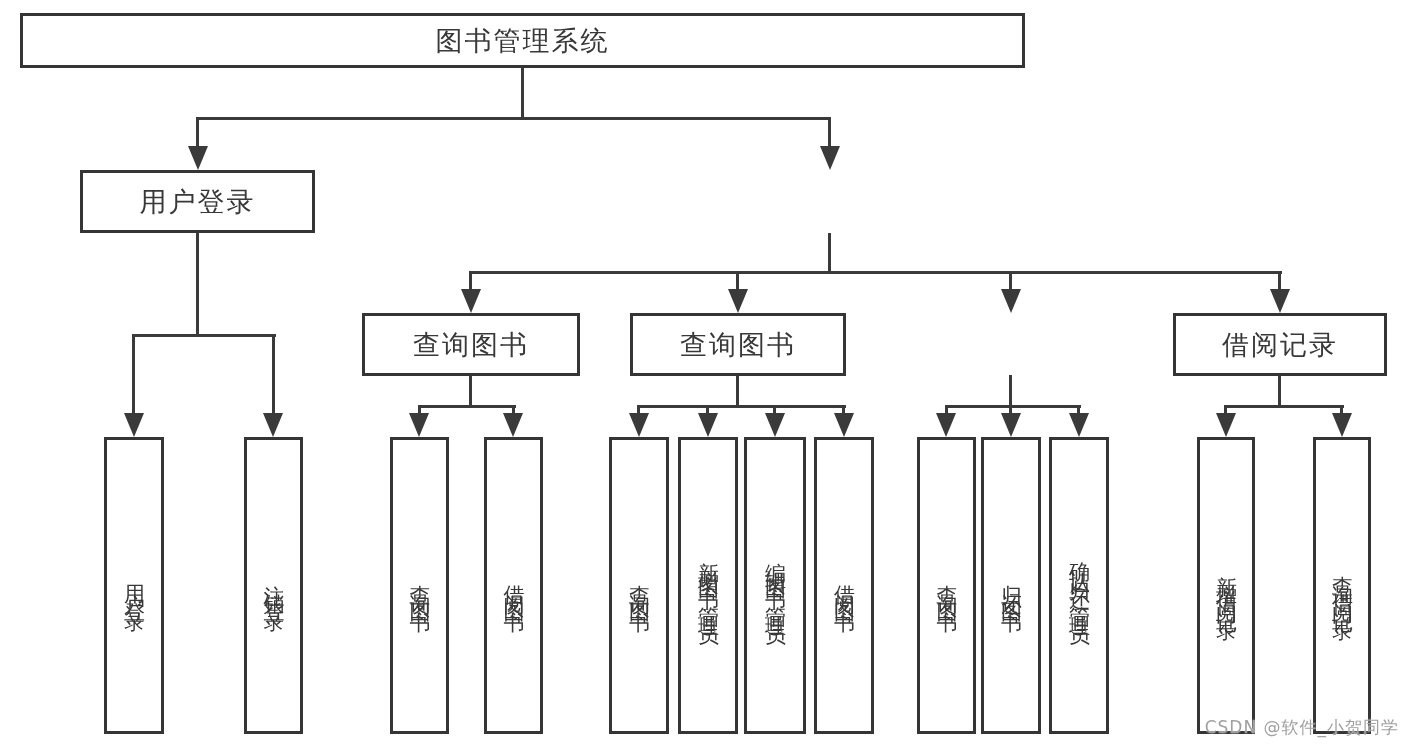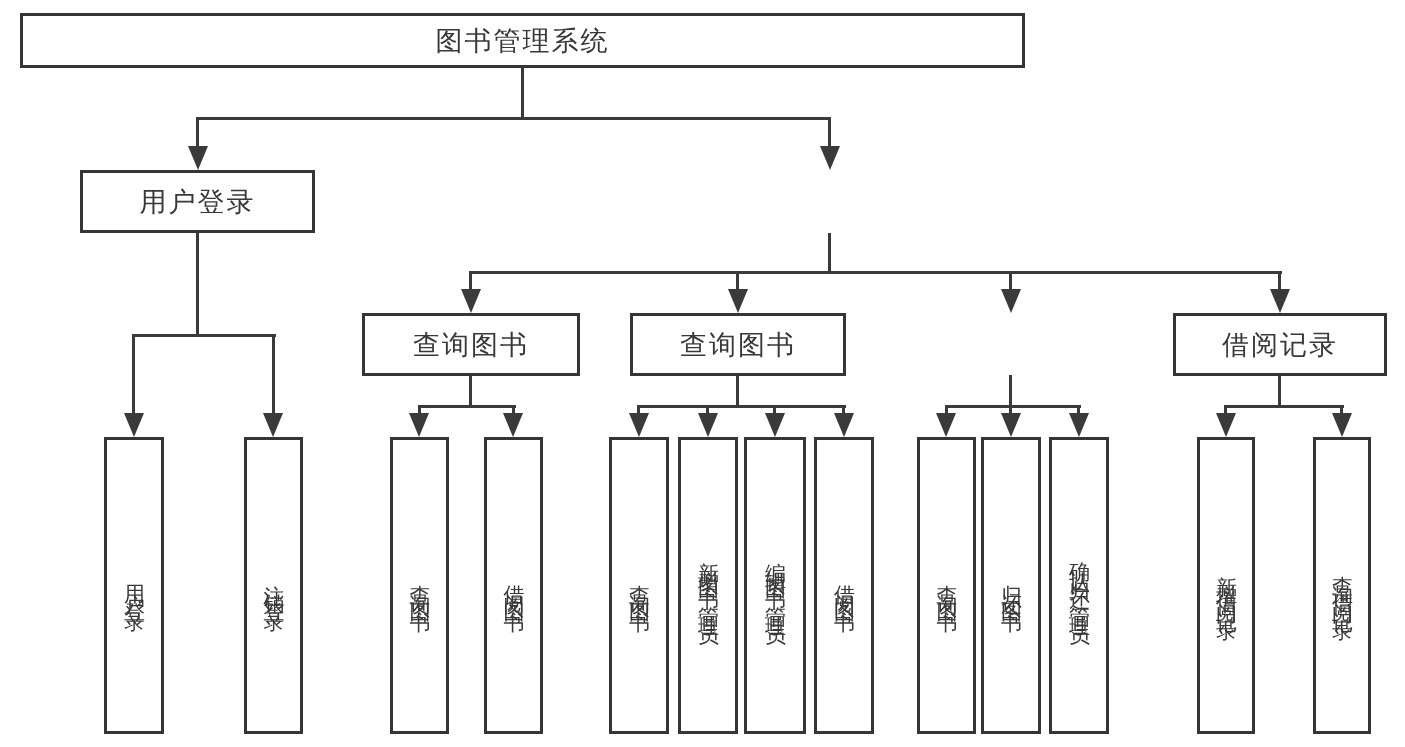--- a/index.html
+++ b/index.html
@@ -191,14 +191,15 @@
   <div class="cline" style="left:1077px; top:405px; width:3px; height:12px;"></div>
   <div class="tri" style="left:1069px; top:413px;"></div>
 
   <div class="cline" style="left:1278px; top:376px; width:3px; height:32px;"></div>
   <div class="cline" style="left:1224px; top:405px; width:120px; height:3px;"></div>
   <div class="cline" style="left:1224px; top:405px; width:3px; height:12px;"></div>
   <div class="tri" style="left:1216px; top:413px;"></div>
   <div class="cline" style="left:1340px; top:405px; width:3px; height:12px;"></div>
   <div class="tri" style="left:1332px; top:413px;"></div>
 
+  <div class="watermark">CSDN @软件_小贺同学</div>
 
 </div>
 
 </body></html>

